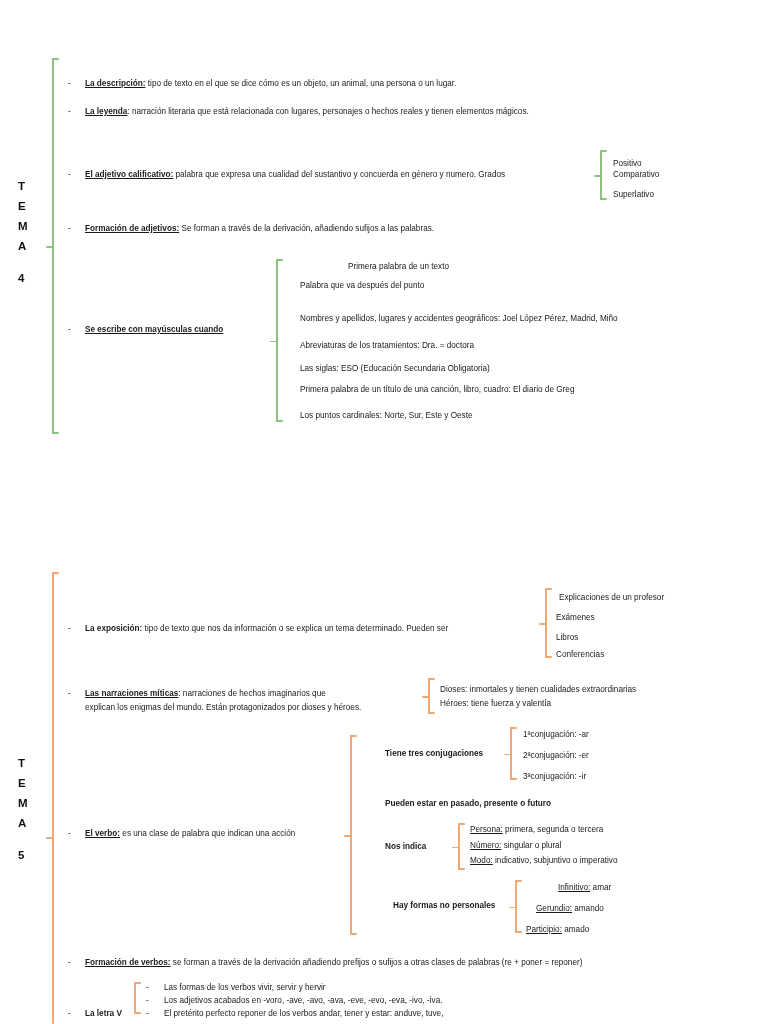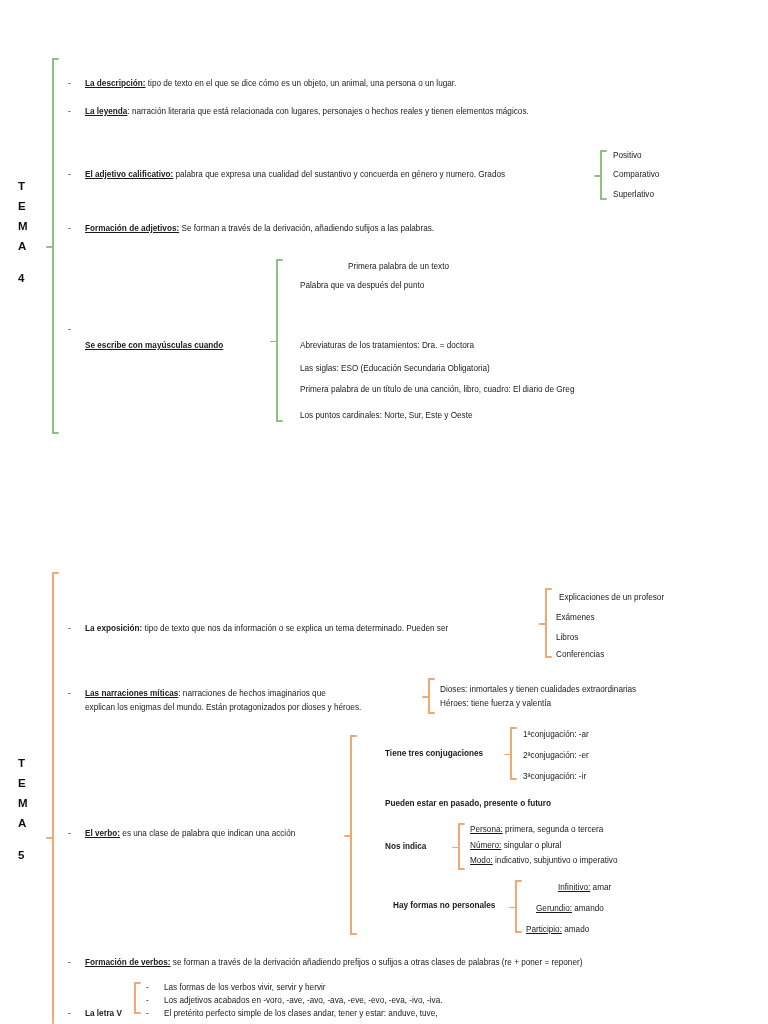--- a/index.html
+++ b/index.html
@@ -27,21 +27,21 @@
   .tx {
     position: absolute;
     font-size: 8.2px;
     line-height: 11.5px;
     color: #1a1a1a;
     white-space: nowrap;
   }
 
   .b   { font-weight: bold; }
   .u   { text-decoration: underline; }
-  .bu  { font-weight: bold; text-decoration: underline; margin-top: 16px; }
+  .bu  { font-weight: bold; text-decoration: underline; }
 
   
   .dash {
     position: absolute;
     font-size: 8.2px;
     line-height: 11.5px;
     color: #1a1a1a;
   }
 
   
@@ -123,40 +123,41 @@
   <div class="tx" style="left:85px; top:169px;">
     <span class="bu">El adjetivo calificativo:</span><span> palabra que expresa una cualidad del sustantivo y concuerda en género y numero. Grados</span>
   </div>
 
   <div class="brk green" style="left:600px; top:150px; width:9px; height:50px;">
     <div class="stem"></div>
     <div class="foot top"></div>
     <div class="foot bot"></div>
     <div class="tick" style="top:50%;"></div>
   </div>
-  <div class="tx" style="left:613px; top:150px;">Positivo</div>
+  <div class="tx" style="left:613px; top:158px;">Positivo</div>
   <div class="tx" style="left:613px; top:169px;">Comparativo</div>
   <div class="tx" style="left:613px; top:189px;">Superlativo</div>
 
   <div class="dash" style="left:68px; top:223px;">-</div>
   <div class="tx" style="left:85px; top:223px;">
     <span class="bu">Formación de adjetivos:</span><span> Se forman a través de la derivación, añadiendo sufijos a las palabras.</span>
   </div>
 
   <div class="dash" style="left:68px; top:324px;">-</div>
   <div class="tx bu" style="left:85px; top:324px;">Se escribe con mayúsculas cuando</div>
 
   <div class="brk green" style="left:276px; top:259px; width:9px; height:163px;">
     <div class="stem"></div>
     <div class="foot top"></div>
     <div class="foot bot"></div>
     <div class="tick" style="top:50%;"></div>
   </div>
   <div class="tx" style="left:300px; top:261px;padding-left:48px;">Primera palabra de un texto</div>
   <div class="tx" style="left:300px; top:280px;">Palabra que va después del punto</div>
+  <div class="tx" style="left:300px; top:313px;">Nombres y apellidos, lugares y accidentes geográficos: Joel López Pérez, Madrid, Miño</div>
   <div class="tx" style="left:300px; top:340px;">Abreviaturas de los tratamientos: Dra. = doctora</div>
   <div class="tx" style="left:300px; top:363px;">Las siglas: ESO (Educación Secundaria Obligatoria)</div>
   <div class="tx" style="left:300px; top:384px;">Primera palabra de un título de una canción, libro, cuadro: El diario de Greg</div>
   <div class="tx" style="left:300px; top:410px;">Los puntos cardinales: Norte, Sur, Este y Oeste</div>
 
   <div class="tema" style="left:18px; top:753px;">
     <span>T</span>
     <span>E</span>
     <span>M</span>
     <span>A</span>
@@ -277,15 +278,15 @@
   <div class="brk orange" style="left:134px; top:982px; width:9px; height:32px;">
     <div class="stem"></div>
     <div class="foot top"></div>
     <div class="foot bot"></div>
   </div>
   <div class="dash" style="left:146px; top:982px;">-</div>
   <div class="tx" style="left:164px; top:982px;">Las formas de los verbos vivir, servir y hervir</div>
   <div class="dash" style="left:146px; top:995px;">-</div>
   <div class="tx" style="left:164px; top:995px;">Los adjetivos acabados en -voro, -ave, -avo, -ava, -eve, -evo, -eva, -ivo, -iva.</div>
   <div class="dash" style="left:146px; top:1008px;">-</div>
-  <div class="tx" style="left:164px; top:1008px;">El pretérito perfecto simple de los clases andar, tener y estar: anduve, tuve,</div>
+  <div class="tx" style="left:164px; top:1008px;">El pretérito perfecto reponer de los verbos andar, tener y estar: anduve, tuve,</div>
 
 </div>
 
 </body></html>

